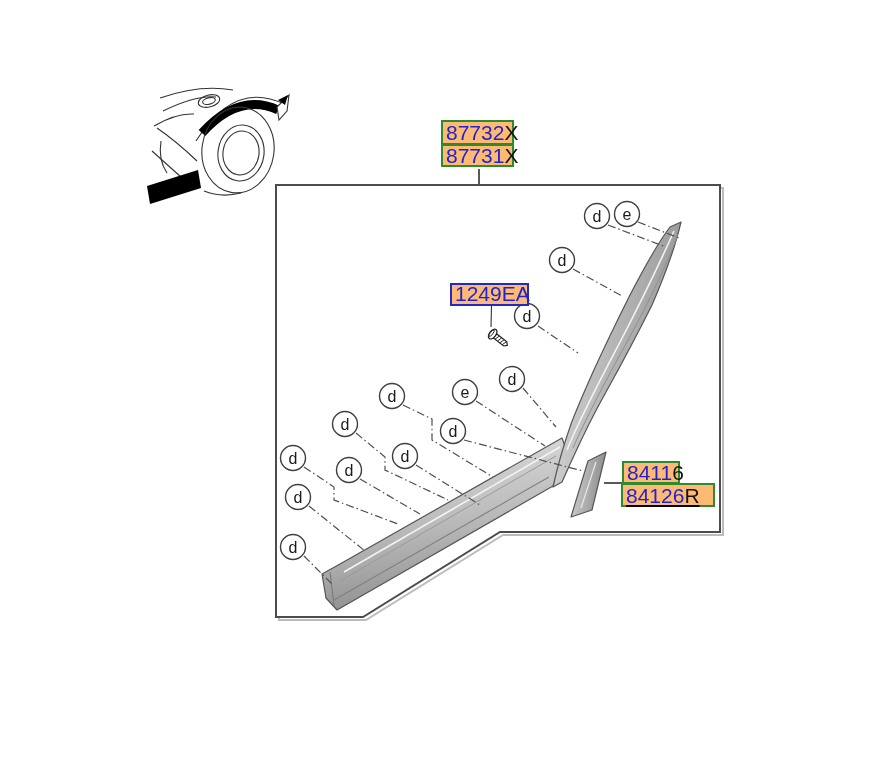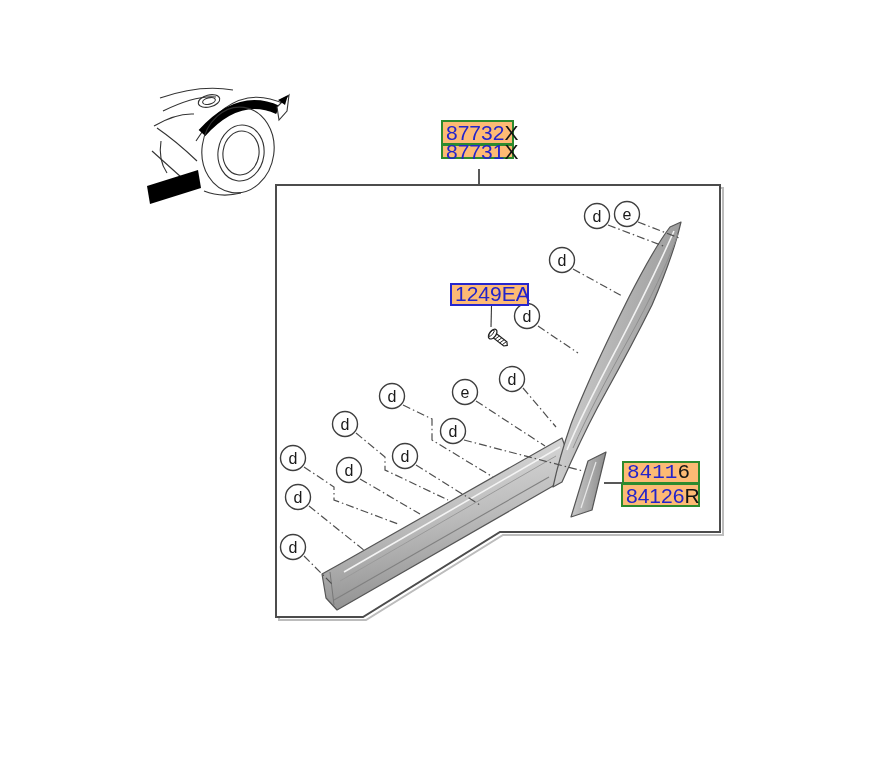--- a/index.html
+++ b/index.html
@@ -187,32 +187,32 @@
       <circle class="callout-circle" cx="293" cy="547" r="12.5"></circle>
       <text class="callout-text" x="293" y="552.5">d</text>
     </g>
   </g>
 </svg>
 
   <div class="plabel green" style="left:441px;top:120px;width:73px;height:25px;">
     <span class="code">87732</span>
       <span class="suffix">X</span>
   </div>
-  <div class="plabel green" style="left:441px;top:144px;width:73px;height:15px;">
+  <div class="plabel green" style="left:441px;top:144px;width:73px;height:23px;">
     <span class="code">87731</span>
       <span class="suffix">X</span>
   </div>
 
   <div class="plabel blue" style="left:450px;top:283px;width:79px;height:23px;">
     <span class="code">1249EA</span>
       <span class="suffix"></span>
   </div>
 
-  <div class="plabel green" style="left:622px;top:461px;width:78px;height:23px;font-family:Liberation Mono, monospace;">
+  <div class="plabel green" style="left:622px;top:461px;width:58px;height:23px;">
     <span class="code">8411</span>
       <span class="suffix">6</span>
   </div>
-  <div class="plabel green" style="left:621px;top:483px;width:79px;height:24px;">
+  <div class="plabel green" style="left:621px;top:483px;width:94px;height:24px;text-decoration:underline;">
     <span class="code">84126</span>
       <span class="suffix">R</span>
   </div>
 
 </div>
 
 </body></html>

